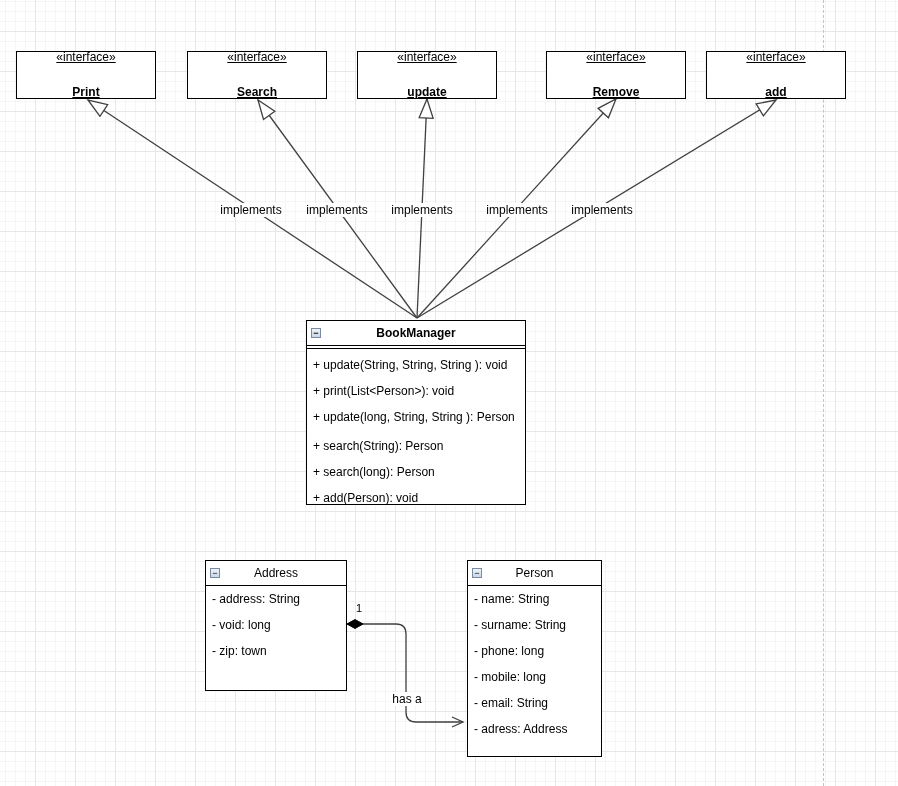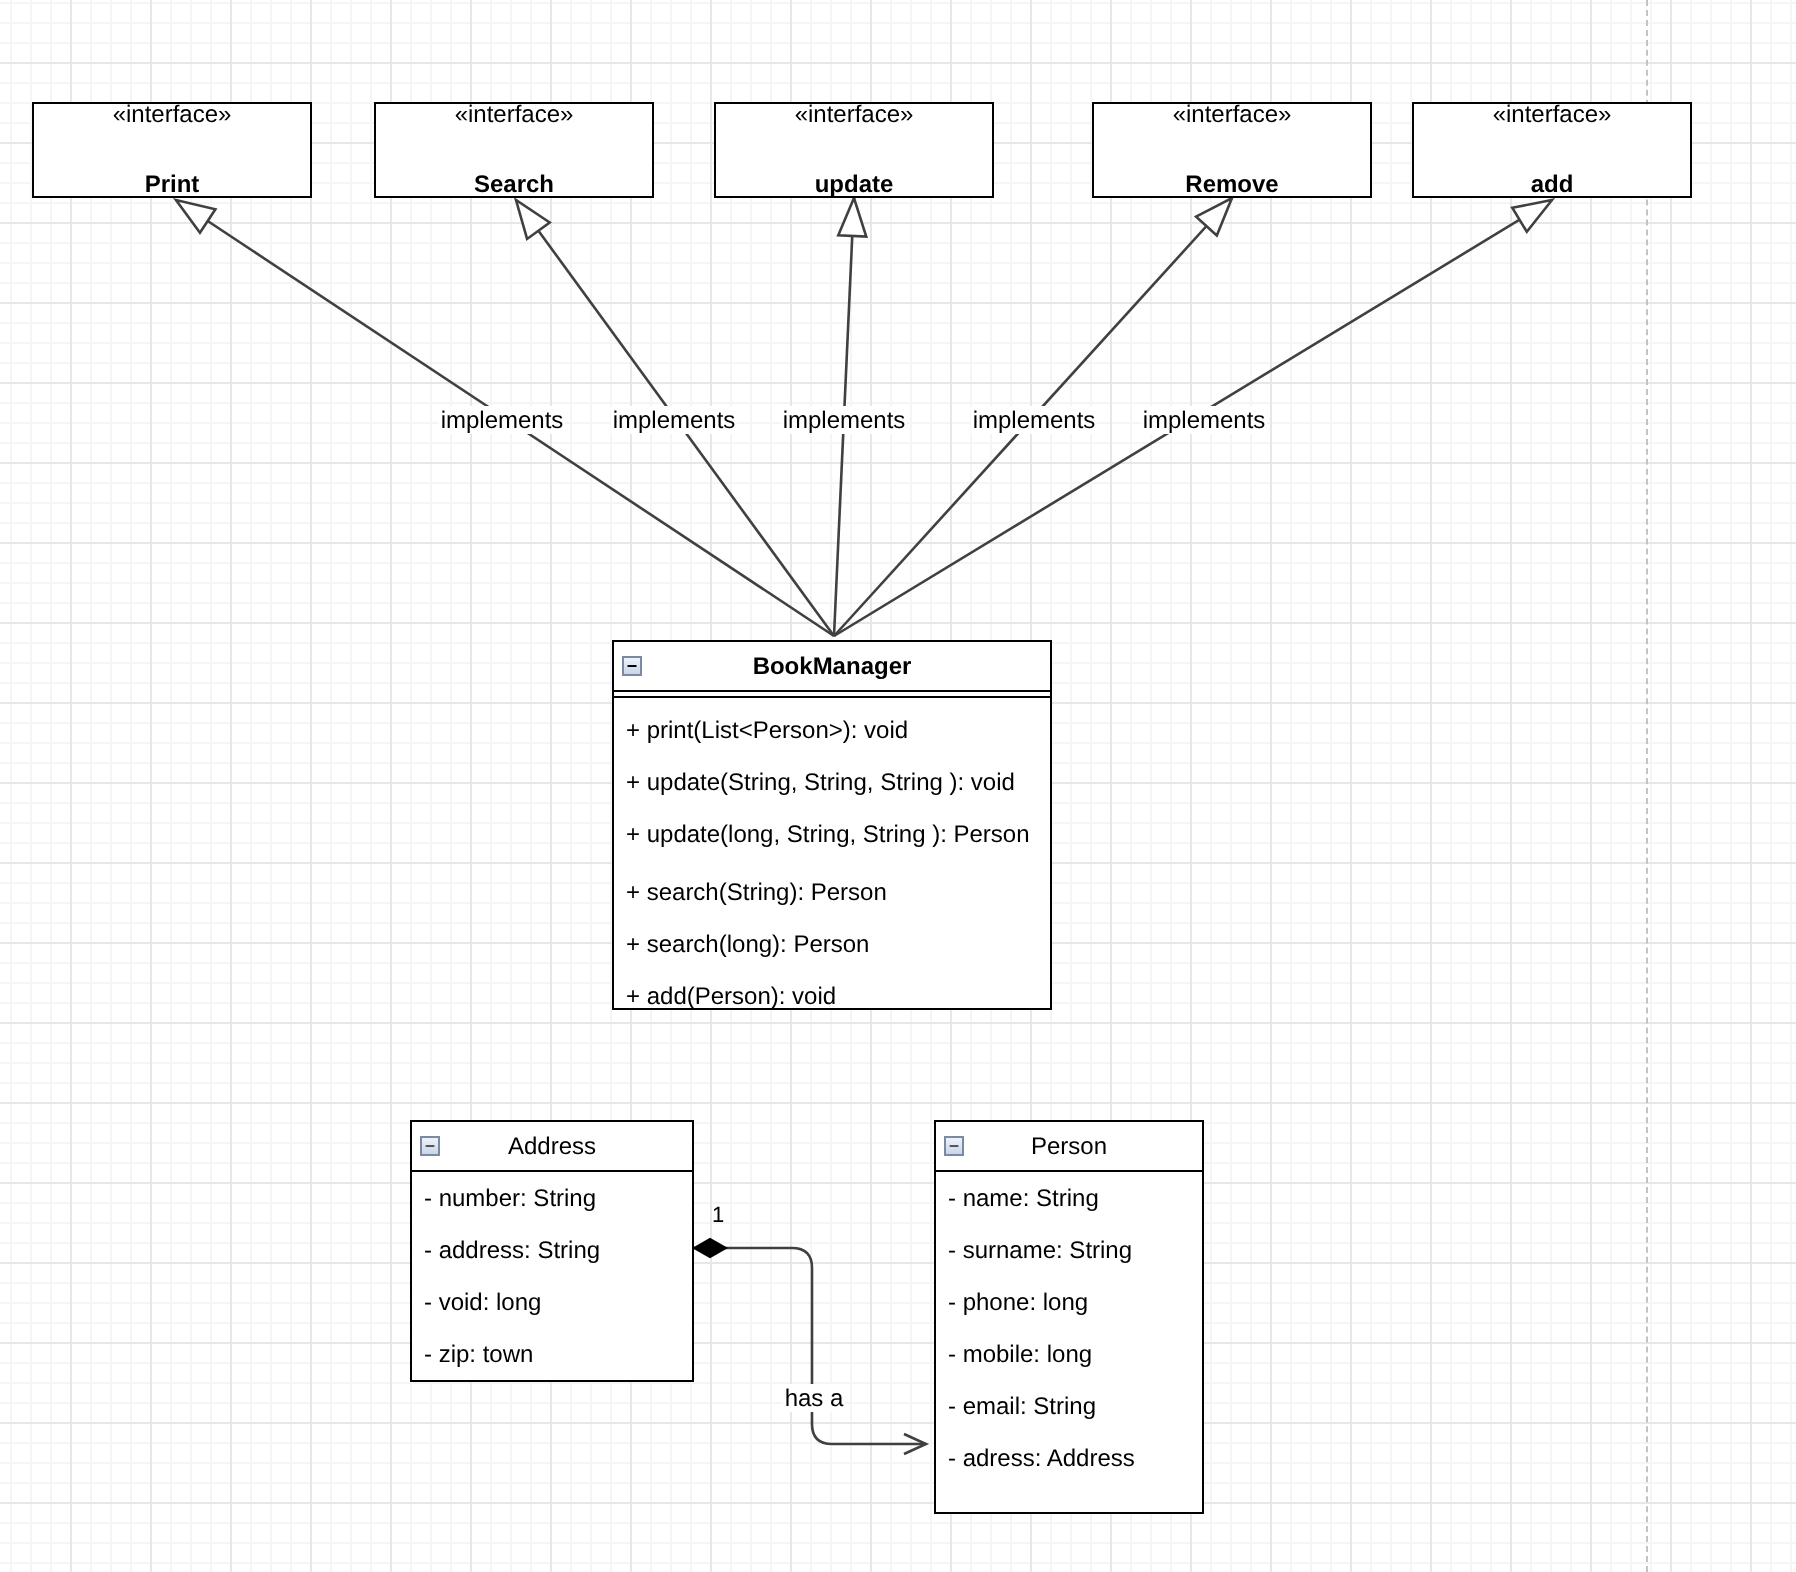--- a/index.html
+++ b/index.html
@@ -32,20 +32,21 @@
   .uml-box {
     position: absolute;
     background: #fff;
     border: 1px solid #000;
   }
   .iface {
     width: 140px; height: 48px;
     display: flex; flex-direction: column;
     align-items: center; justify-content: center;
     line-height: 15px;
+    text-decoration: underline;
   }
   .iface .name { font-weight: bold; margin-top: 20px; }
 
   .cls-header {
     position: relative;
     height: 25px;
     border-bottom: 1px solid #000;
     display: flex; align-items: center; justify-content: center;
   }
   .cls-header.bold { font-weight: bold; }
@@ -134,36 +135,35 @@
     <span class="name">add</span>
   </div>
 
   <div class="uml-box" style="left:306px; top:320px; width:220px; height:185px;">
     <div class="cls-header bold">
       <span class="collapse-btn">−</span>
       <span>BookManager</span>
     </div>
     <div class="double-sep"></div>
     <div class="members">
+      <div class="member">+ update(String, String, String ): void</div>
       <div class="member">+ print(List&lt;Person&gt;): void</div>
-      <div class="member">+ update(String, String, String ): void</div>
       <div class="member">+ update(long, String, String ): Person</div>
       <div class="member gap">+ search(String): Person</div>
       <div class="member">+ search(long): Person</div>
       <div class="member">+ add(Person): void</div>
     </div>
   </div>
 
   <div class="uml-box" style="left:205px; top:560px; width:142px; height:131px;">
     <div class="cls-header">
       <span class="collapse-btn">−</span>
       <span>Address</span>
     </div>
     <div class="members" style="padding-top:0;">
-      <div class="member">- number: String</div>
       <div class="member">- address: String</div>
       <div class="member">- void: long</div>
       <div class="member">- zip: town</div>
     </div>
   </div>
 
   <div class="uml-box" style="left:467px; top:560px; width:135px; height:197px;">
     <div class="cls-header">
       <span class="collapse-btn">−</span>
       <span>Person</span>

